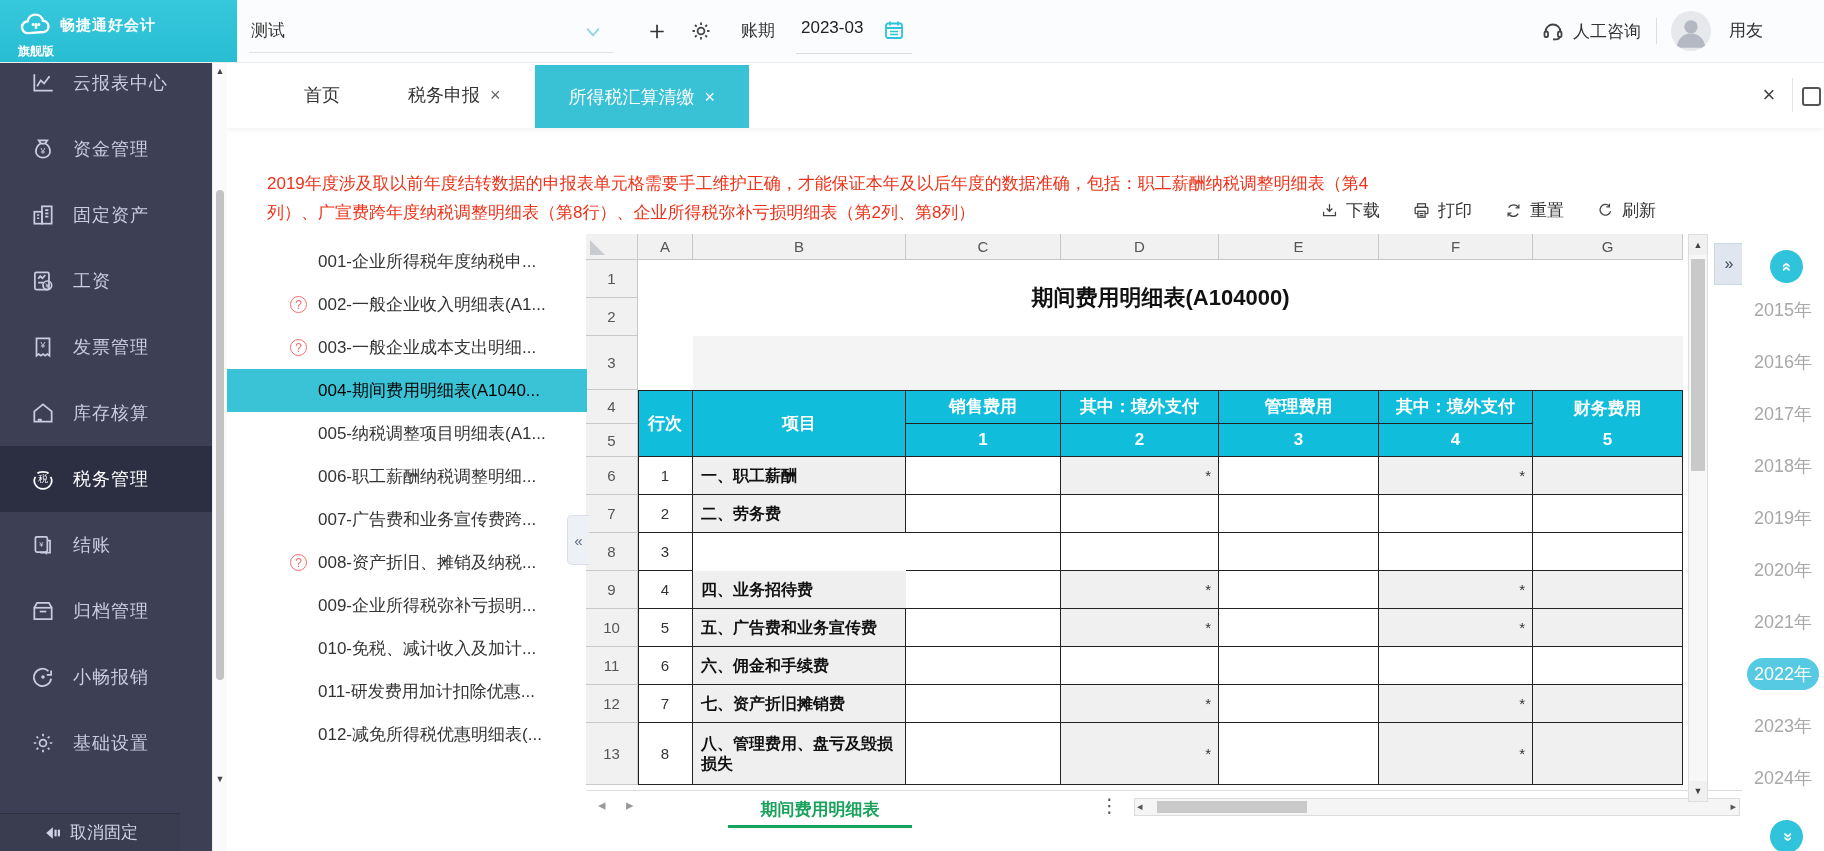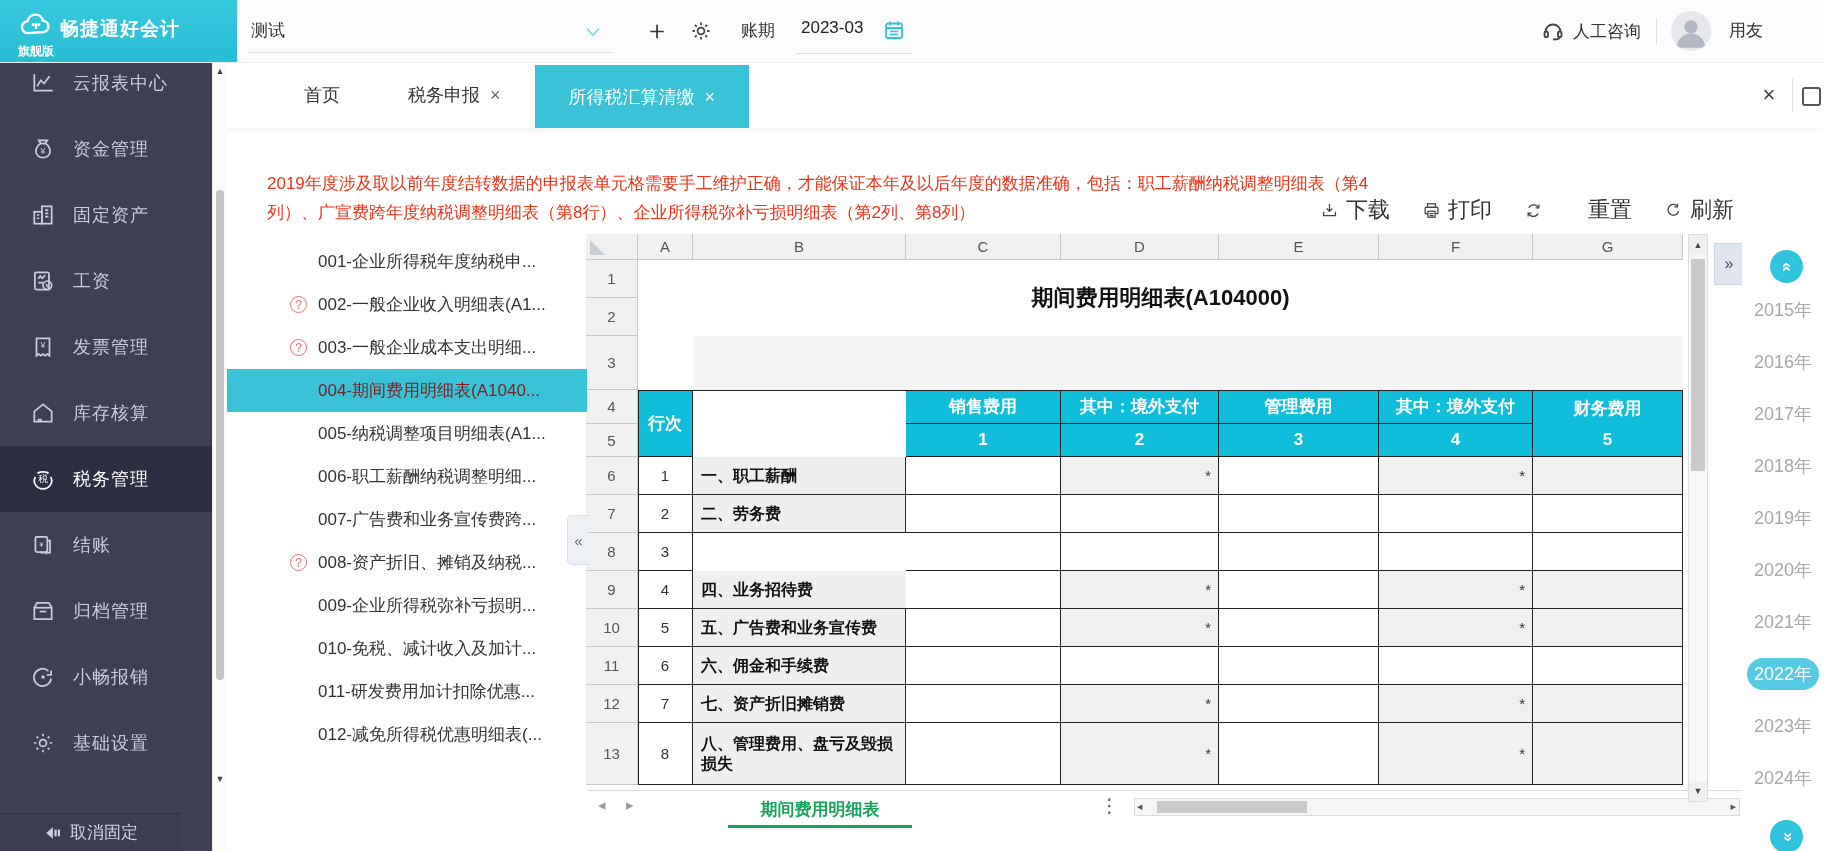--- a/index.html
+++ b/index.html
@@ -7,21 +7,21 @@
     width:1824px;height:851px;position:relative;overflow:hidden;
     font-family:"Liberation Sans","DejaVu Sans",sans-serif;
     background:#ffffff;color:#333;
   }
   .abs{position:absolute;}
 
   
   #topbar{left:0;top:0;width:1824px;height:62px;background:#fbfcfd;border-bottom:1px solid #ededed;z-index:30;}
   #logo-block{left:0;top:0;width:237px;height:62px;background:linear-gradient(180deg,#36c8dd,#28bdd3);color:#fff;}
   #logo-cloud{left:16px;top:9px;width:40px;height:34px;}
-  #brand{left:60px;top:16px;font-size:19px;font-weight:bold;letter-spacing:1px;}
+  #brand{left:60px;top:16px;font-size:15px;font-weight:bold;letter-spacing:1px;}
   #edition{left:18px;top:43px;font-size:12px;font-weight:bold;}
   #account-set{left:251px;top:19px;font-size:17px;color:#333;}
   #account-underline{left:249px;top:52px;width:364px;height:1px;background:#e2e2e2;}
   #account-chevron{left:583px;top:22px;width:20px;height:20px;color:#8fd6e4;}
   #add-btn{left:643px;top:13px;font-size:26px;color:#333;width:28px;height:34px;text-align:center;line-height:34px;}
   #gear-btn{left:689px;top:19px;width:24px;height:24px;color:#444;}
   #period-label{left:741px;top:19px;font-size:17px;color:#333;}
   #period-value{left:801px;top:18px;font-size:17px;color:#222;}
   #calendar-ic{left:882px;top:17px;width:24px;height:26px;color:#2ec3d9;}
   #period-underline{left:796px;top:53px;width:116px;height:1px;background:#dcdcdc;}
@@ -53,28 +53,28 @@
   .tab .tab-close{font-size:18px;color:#666;line-height:1;}
   .tab.active{background:#39c2d5;color:#fff;margin-top:3px;}
   .tab.active .tab-close{color:#fff;}
   #tabbar-close{left:1528px;top:18px;width:30px;height:30px;font-size:22px;color:#444;text-align:center;line-height:30px;}
   #tabbar-divider{left:1566px;top:16px;width:1px;height:34px;background:#e3e3e3;}
   #tabbar-square{left:1576px;top:25px;width:15px;height:15px;border:2px solid #555;border-radius:3px;}
 
   
   .warn-line{position:absolute;left:267px;font-size:17px;color:#ee3118;white-space:nowrap;}
   #toolbar{left:1310px;top:194px;height:32px;display:flex;gap:32px;align-items:center;z-index:6;background:#fff;padding-left:10px;}
-  .tool{display:flex;align-items:center;gap:7px;font-size:22px;color:#333;}
+  .tool{display:flex;align-items:center;gap:7px;font-size:17px;color:#333;}
   .tool-ic{width:19px;height:19px;color:#444;}
   .tool-ic svg{width:19px;height:19px;display:block;}
 
   
   #form-list{left:226px;top:240px;width:361px;z-index:4;}
   .flist-item{position:relative;height:43px;display:flex;align-items:center;padding-left:92px;box-sizing:border-box;font-size:17px;color:#333;white-space:nowrap;}
-  .flist-item.sel{background:#3ac3d6;color:#7f1d1d;}
+  .flist-item.sel{background:#3ac3d6;color:#000000;}
   .help-ic{position:absolute;left:64px;top:13px;width:17px;height:17px;border:1px solid #f56c6c;color:#f56c6c;border-radius:50%;font-size:12px;line-height:16px;text-align:center;box-sizing:border-box;}
   #list-collapse{left:567px;top:515px;width:21px;height:48px;background:#edf1f6;border:1px solid #d8dee6;border-right:none;border-radius:5px 0 0 5px;color:#5a6b7d;font-size:15px;display:flex;align-items:center;justify-content:center;z-index:7;}
 
   
   #sheet{left:586px;top:234px;width:1110px;height:551px;z-index:3;}
   .scell{position:absolute;display:flex;align-items:center;box-sizing:border-box;}
   .hcell{background:#f1f1f1;border-right:1px solid #c9c9c9;border-bottom:1px solid #c9c9c9;justify-content:center;font-size:15px;color:#555;}
   .corner-tri{position:absolute;left:4px;bottom:4px;width:0;height:0;border-bottom:15px solid #c9cdd2;border-right:15px solid transparent;}
   .title-cell{justify-content:center;font-size:22px;font-weight:bold;color:#111;background:#fff;}
   .band{background:#f4f4f4;}
@@ -342,21 +342,21 @@
       <div class="tool-label" style="display: inline;">打印</div>
     </div>
     <div class="tool">
       <div class="tool-ic">
         <svg viewBox="0 0 24 24" fill="none" stroke="currentColor" stroke-width="1.6">
           <path d="M6 8.5 a7.2 7.2 0 0 1 12.4 0"></path>
           <path d="M18 16 a7.2 7.2 0 0 1 -12.4 0"></path>
           <path d="M18.8 4.5 v4.2 h-4.2 M5.2 19.5 v-4.2 h4.2" fill="none"></path>
         </svg>
       </div>
-      <div class="tool-label" style="display: inline; margin-left: 38px;">重置</div>
+      <div class="tool-label" style="display: inline;">重置</div>
     </div>
     <div class="tool">
       <div class="tool-ic">
         <svg viewBox="0 0 24 24" fill="none" stroke="currentColor" stroke-width="1.6">
           <path d="M18.5 12.8 A6.8 6.8 0 1 1 16.6 6.2"></path>
           <path d="M17 3.5 v4 h-4"></path>
         </svg>
       </div>
       <div class="tool-label" style="display: inline;">刷新</div>
     </div>
@@ -426,20 +426,21 @@
     <div class="scell hcell" style="left: 0px; top: 299px; width: 52px; height: 38px;">8</div>
     <div class="scell hcell" style="left: 0px; top: 337px; width: 52px; height: 38px;">9</div>
     <div class="scell hcell" style="left: 0px; top: 375px; width: 52px; height: 38px;">10</div>
     <div class="scell hcell" style="left: 0px; top: 413px; width: 52px; height: 38px;">11</div>
     <div class="scell hcell" style="left: 0px; top: 451px; width: 52px; height: 38px;">12</div>
     <div class="scell hcell" style="left: 0px; top: 489px; width: 52px; height: 62px;">13</div>
     <div class="scell title-cell" style="left: 52px; top: 26px; width: 1045px; height: 76px;">期间费用明细表(A104000)</div>
     <div class="scell " style="left: 52px; top: 102px; width: 55px; height: 54px;"></div>
     <div class="scell band" style="left: 107px; top: 102px; width: 990px; height: 54px;"></div>
     <div class="scell thead" style="left: 52px; top: 156px; width: 55px; height: 67px;">行次</div>
+    <div class="scell thead" style="left: 107px; top: 156px; width: 213px; height: 67px;">项目</div>
     <div class="scell thead" style="left: 320px; top: 156px; width: 155px; height: 34px;">销售费用</div>
     <div class="scell thead" style="left: 320px; top: 190px; width: 155px; height: 33px;">1</div>
     <div class="scell thead" style="left: 475px; top: 156px; width: 158px; height: 34px;">其中：境外支付</div>
     <div class="scell thead" style="left: 475px; top: 190px; width: 158px; height: 33px;">2</div>
     <div class="scell thead" style="left: 633px; top: 156px; width: 160px; height: 34px;">管理费用</div>
     <div class="scell thead" style="left: 633px; top: 190px; width: 160px; height: 33px;">3</div>
     <div class="scell thead" style="left: 793px; top: 156px; width: 154px; height: 34px;">其中：境外支付</div>
     <div class="scell thead" style="left: 793px; top: 190px; width: 154px; height: 33px;">4</div>
     <div class="scell thead" style="left: 947px; top: 156px; width: 150px; height: 38px;">财务费用</div>
     <div class="scell thead" style="left: 947px; top: 190px; width: 150px; height: 33px;">5</div>

